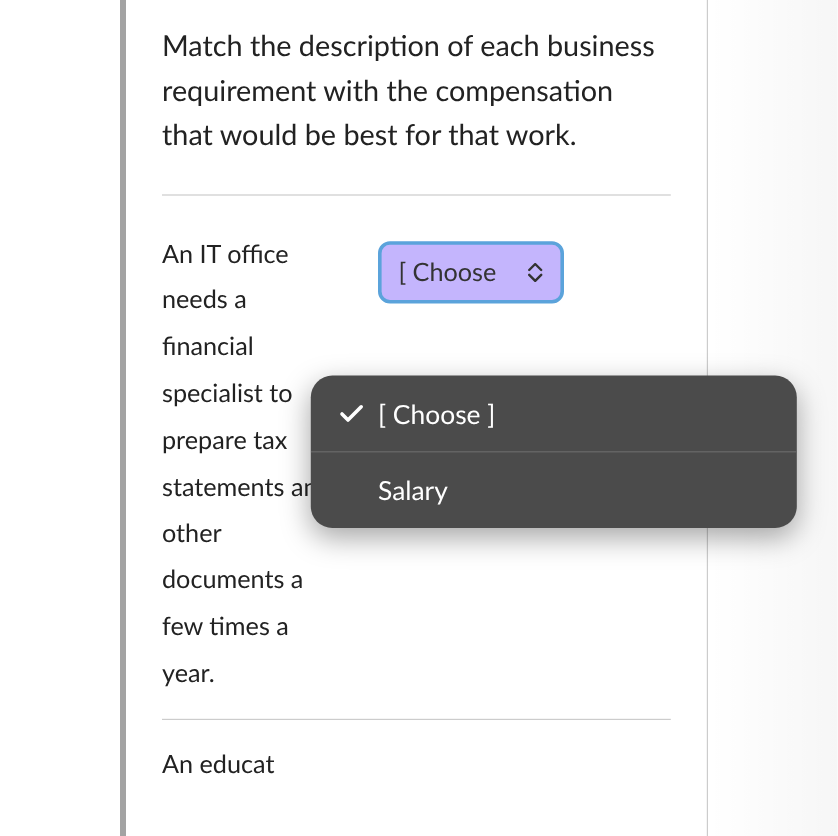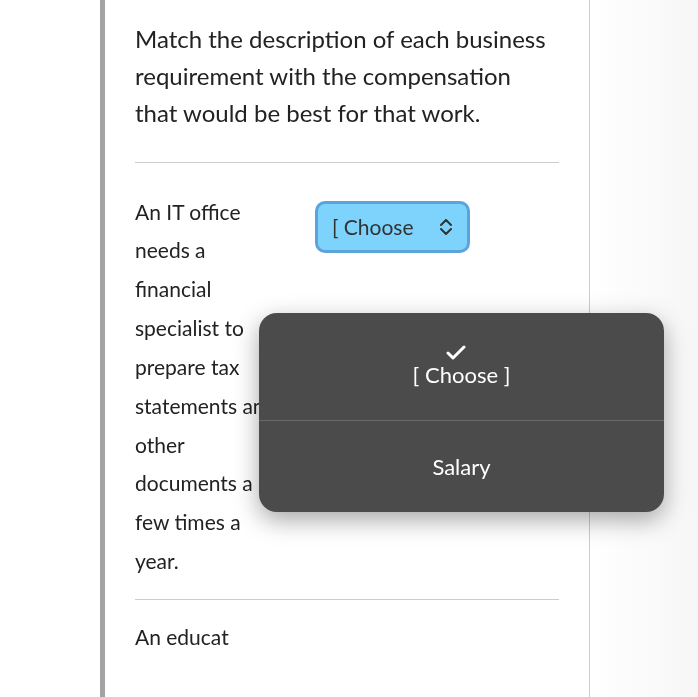--- a/index.html
+++ b/index.html
@@ -56,21 +56,21 @@
       border: 3px solid #5ba3db;
       border-radius: 10px;
       padding: 10px 14px;
       display: flex;
       align-items: center;
       gap: 10px;
       font-size: 21px;
       color: #333;
       height: 52px;
       width: 155px;
-      background: #7dd3fc;
+      background: #c4b5fd;
     }
     .select-label {
       flex: 1;
     }
     .chevrons {
       display: flex;
       flex-direction: column;
       gap: 0px;
       line-height: 0.5;
     }
@@ -84,25 +84,24 @@
       width: 405px;
       background: #4b4b4b;
       border-radius: 18px;
       overflow: hidden;
       box-shadow: 0 8px 24px rgba(0,0,0,0.35);
       color: #fff;
     }
     .dropdown-item {
       display: flex;
       align-items: center;
-      padding: 32px 24px;
+      padding: 18px 24px;
       font-size: 22px;
       color: #fff;
       border-top: 1px solid #6a6a6a;
-      flex-direction: column;
     }
     .dropdown-item:first-child {
       border-top: none;
     }
     .check-slot {
       width: 32px;
       display: flex;
       align-items: center;
     }
     .row2-prompt {

